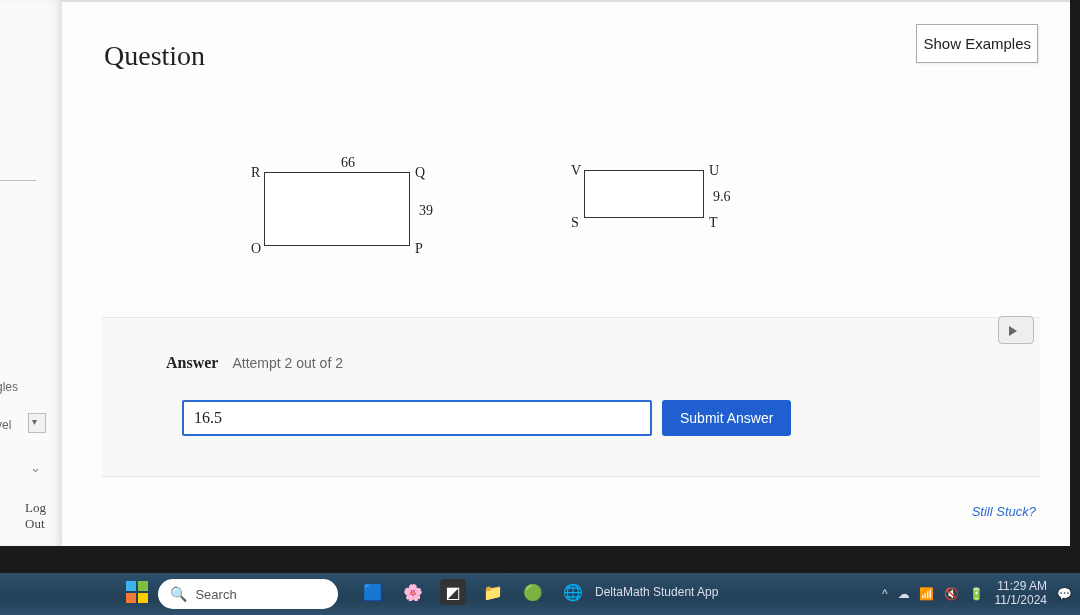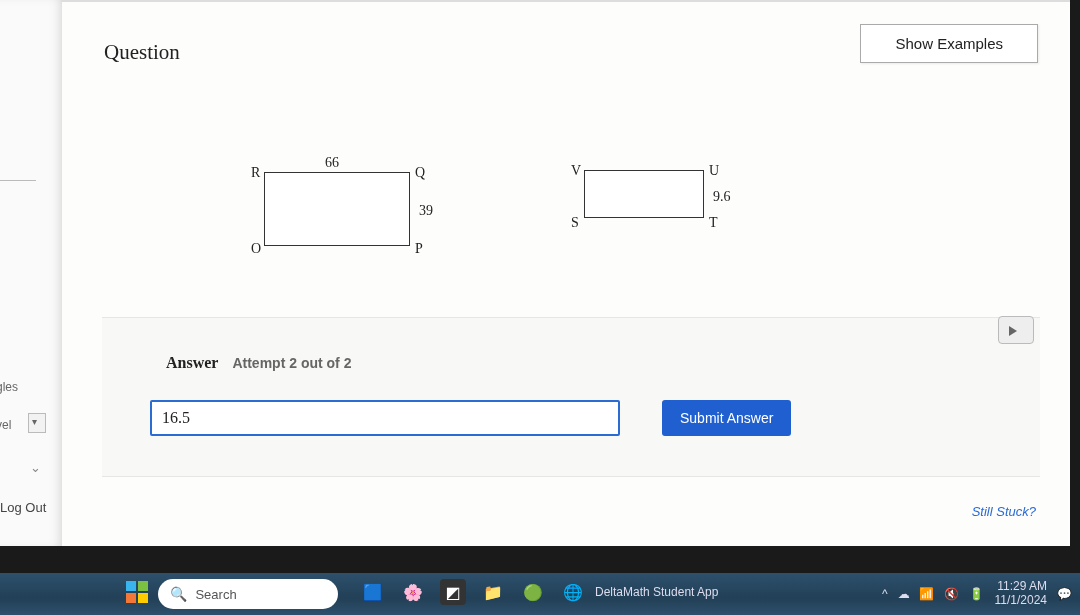--- a/index.html
+++ b/index.html
@@ -36,53 +36,53 @@
   }
   .sidebar .sep { position:absolute; left:-2px; top:180px; width:38px; height:1px; background:#bbb; }
   .sidebar .gles { position:absolute; left:-4px; top:380px; }
   .sidebar .wel  { position:absolute; left:-4px; top:418px; }
   .sidebar .wel-dd {
     position:absolute; left:28px; top:413px;
     width:18px; height:20px; border:1px solid #bbb; background:#f2f2f2;
   }
   .sidebar .wel-dd::after { content:"▾"; position:absolute; left:3px; top:2px; font-size:10px; color:#666; }
   .sidebar .chev { position:absolute; left:30px; top:460px; color:#888; font-size:13px; }
-  .sidebar .logout { position:absolute; left:0px; top:500px; font-size:13px; color:#444; font-family:Liberation Sans, sans-serif; }
+  .sidebar .logout { position:absolute; left:0px; top:500px; font-size:13px; color:#444; font-family:Liberation Serif, serif;padding-left:25px; }
 
   
   .main {
     position: absolute;
     left: 62px;
     top: 0;
     width: 1008px;
     height: 546px;
     background: #fdfdfc;
     border-top: 2px solid #ddd;
     padding: 0;
   }
 
   .show-examples {
     position: absolute;
     right: 32px;
     top: 22px;
-    padding: 10px 34px;
+    padding: 10px 6px;
     border: 1px solid #aaa;
     background: #fff;
     font-family: Arial, sans-serif;
     font-size: 15px;
     color: #222;
     cursor: pointer;
     box-shadow: 1px 1px 2px rgba(0,0,0,.08);
   }
 
   .qlabel {
     position: absolute;
     left: 42px;
     top: 38px;
-    font-size: 21px;
+    font-size: 28px;
     color: #222;
   }
 
   .prompt {
     position: absolute;
     left: 42px;
     top: 84px;
     right: 40px;
     font-size: 18px;
     line-height: 1.45;
@@ -106,21 +106,21 @@
     width: 146px;
     height: 74px;
     border: 1.5px solid #333;
     background: #fff;
   }
   .lbl { position: absolute; font-family: Georgia, serif; font-size: 14px; color: #222; }
   .r1-tl { left: -14px; top:-8px; }
   .r1-tr { left: 150px; top:-8px; }
   .r1-bl { left:-14px; top: 68px; }
   .r1-br { left: 150px; top: 68px; }
-  .r1-66 { left: 60px; top:-18px; }
+  .r1-66 { left: 76px; top:-18px; }
   .r1-33 { left: 154px; top: 30px; }
 
   
   .rect2 {
     position: absolute;
     left: 480px;
     top: 18px;
     width: 120px;
     height: 48px;
     border: 1.5px solid #333;
@@ -165,26 +165,25 @@
 
   .answer-label-row {
     position: absolute;
     left: 64px; top: 36px;
     font-size: 16px;
     color: #222;
   }
   .attempt {
     font-size: 14px; color: #666; margin-left: 10px;
     font-family: Arial, sans-serif;
-    font-weight: bold;
   }
 
   .answer-input {
     position: absolute;
-    left: 48px; top: 82px;
+    left: 80px; top: 82px;
     width: 470px;
     height: 36px;
     padding: 12px 10px;
     font-size: 16px;
     font-family: Georgia, serif;
     color: #222;
     background: #fff;
     border: 2px solid #2a6bd4;
     border-radius: 2px;
     outline: none;

